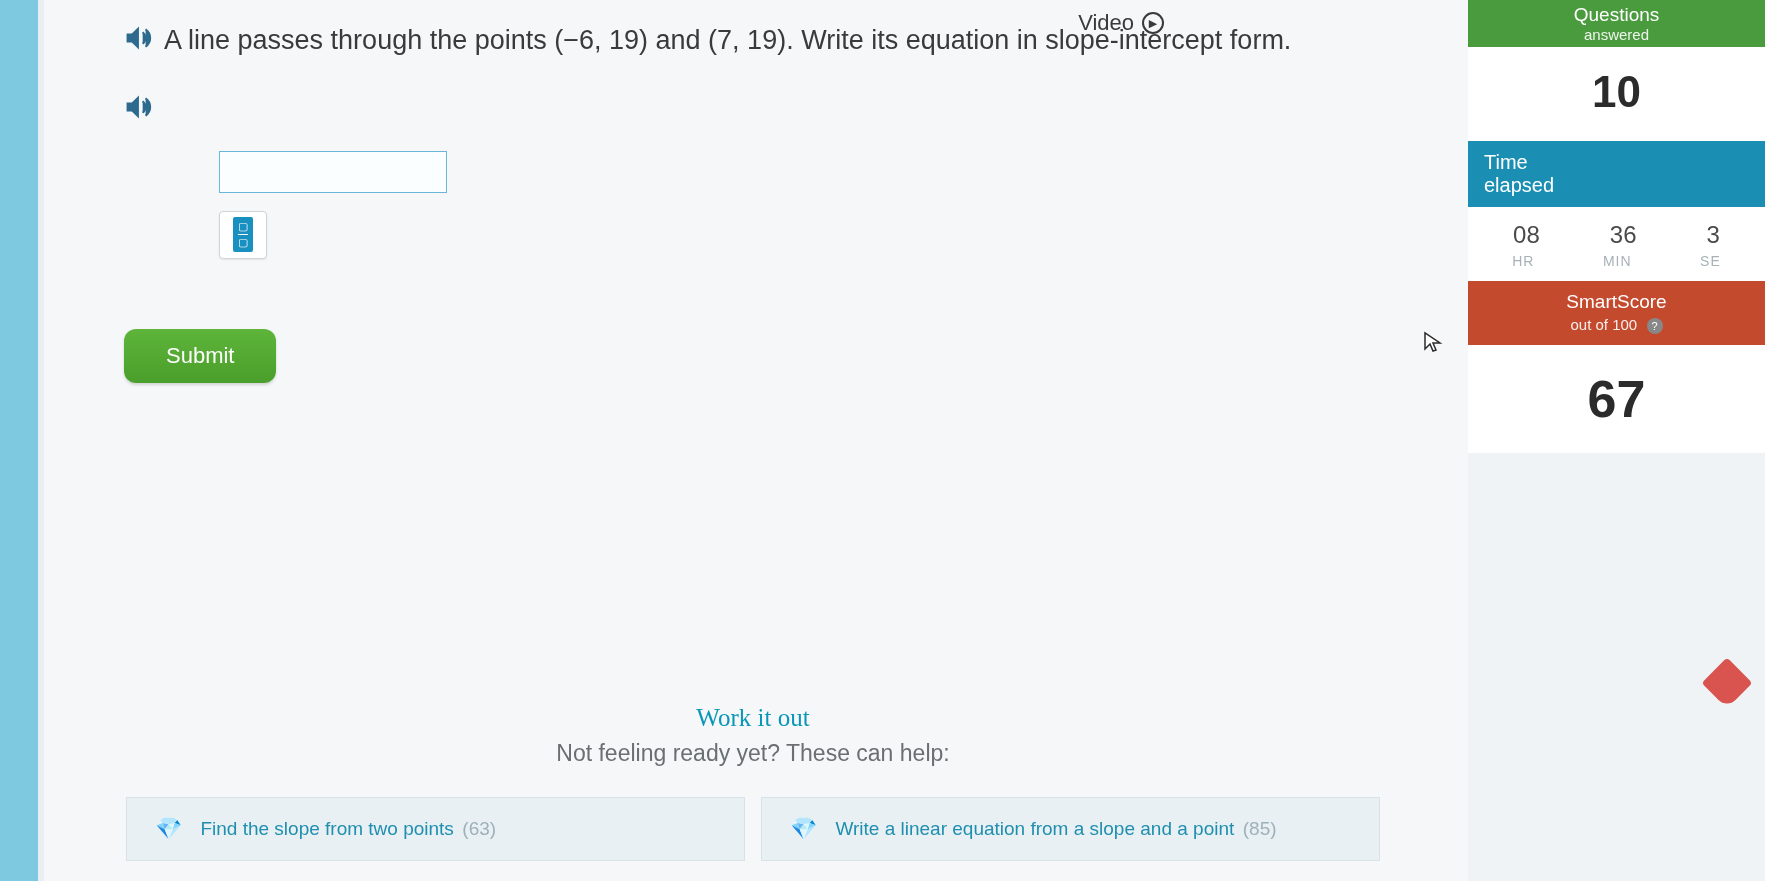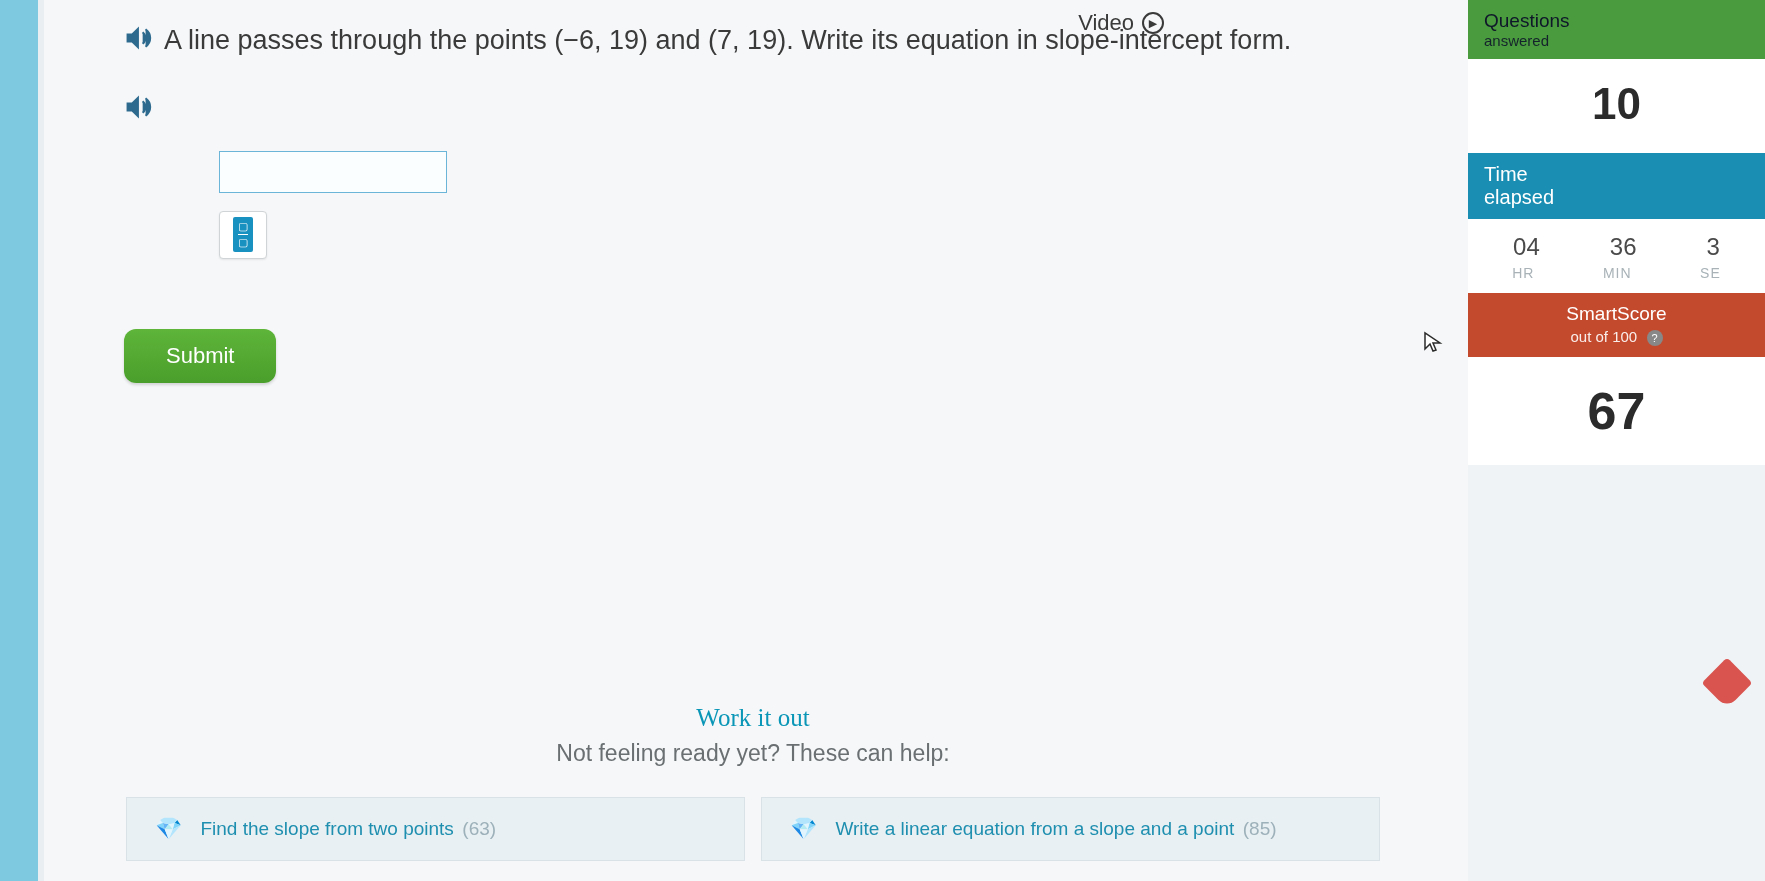--- a/index.html
+++ b/index.html
@@ -181,24 +181,24 @@
       height: 22px;
       border: 2px solid #3a3a3a;
       border-radius: 50%;
       display: inline-flex;
       align-items: center;
       justify-content: center;
       font-size: 11px;
     }
     .questions-box {
       background: #4a9a3e;
-      color: #0f172a;
-      padding: 10px 16px;
+      color: #ffffff;
+      padding: 4px 16px;
       font-size: 19px;
-      text-align: left;
+      text-align: center;
     }
     .questions-box .sub { font-size: 15px; opacity: 0.9; }
     .questions-count {
       background: #fff;
       color: #2b2b2b;
       font-size: 44px;
       font-weight: bold;
       text-align: center;
       padding: 20px 0 24px;
     }
@@ -341,21 +341,21 @@
     <div>Questions</div>
     <div class="sub">answered</div>
   </div>
   <div class="questions-count">10</div>
 
   <div class="time-box">
     <div>Time</div>
     <div class="sub">elapsed</div>
   </div>
   <div class="time-values">
-    <span>04</span>
+    <span>08</span>
     <span>36</span>
     <span>3</span>
   </div>
   <div class="time-labels">
     <span>HR</span>
     <span>MIN</span>
     <span>SE</span>
   </div>
 
   <div class="smartscore-box">

